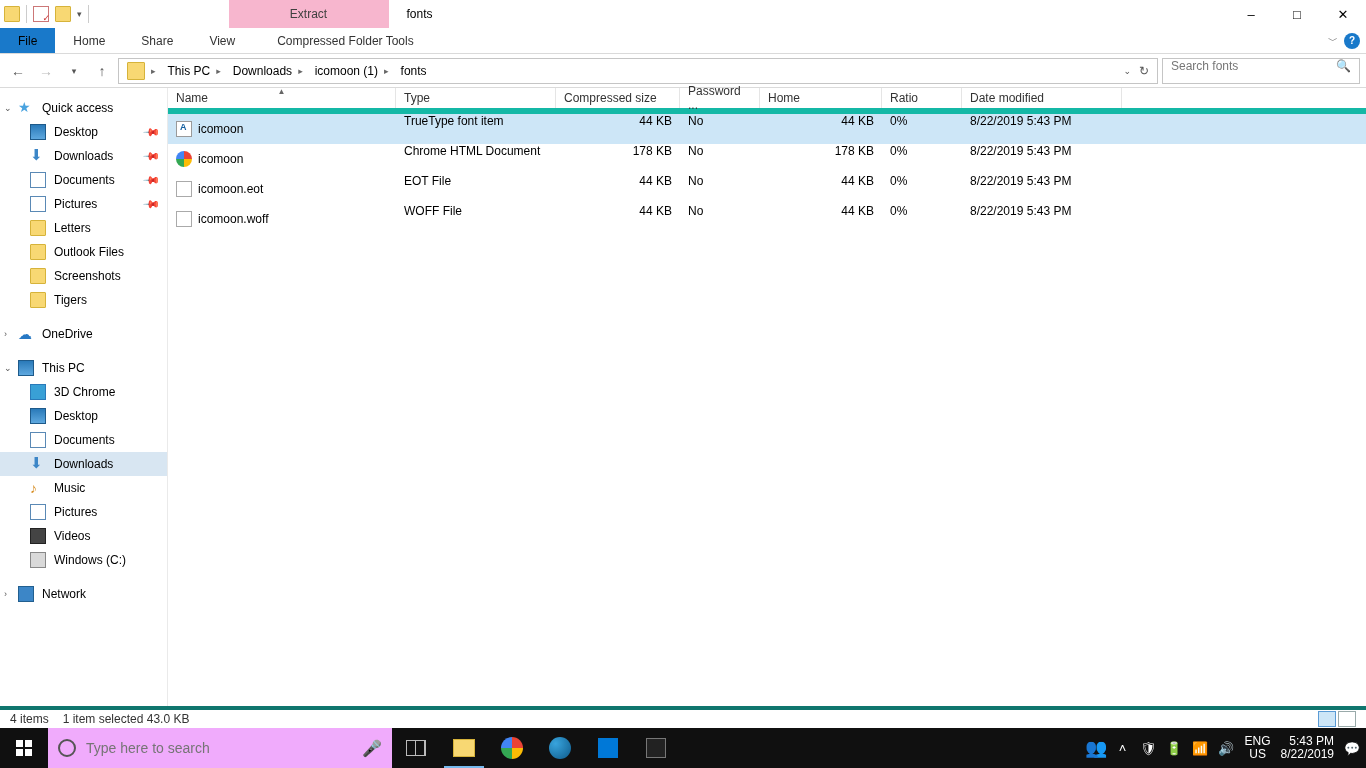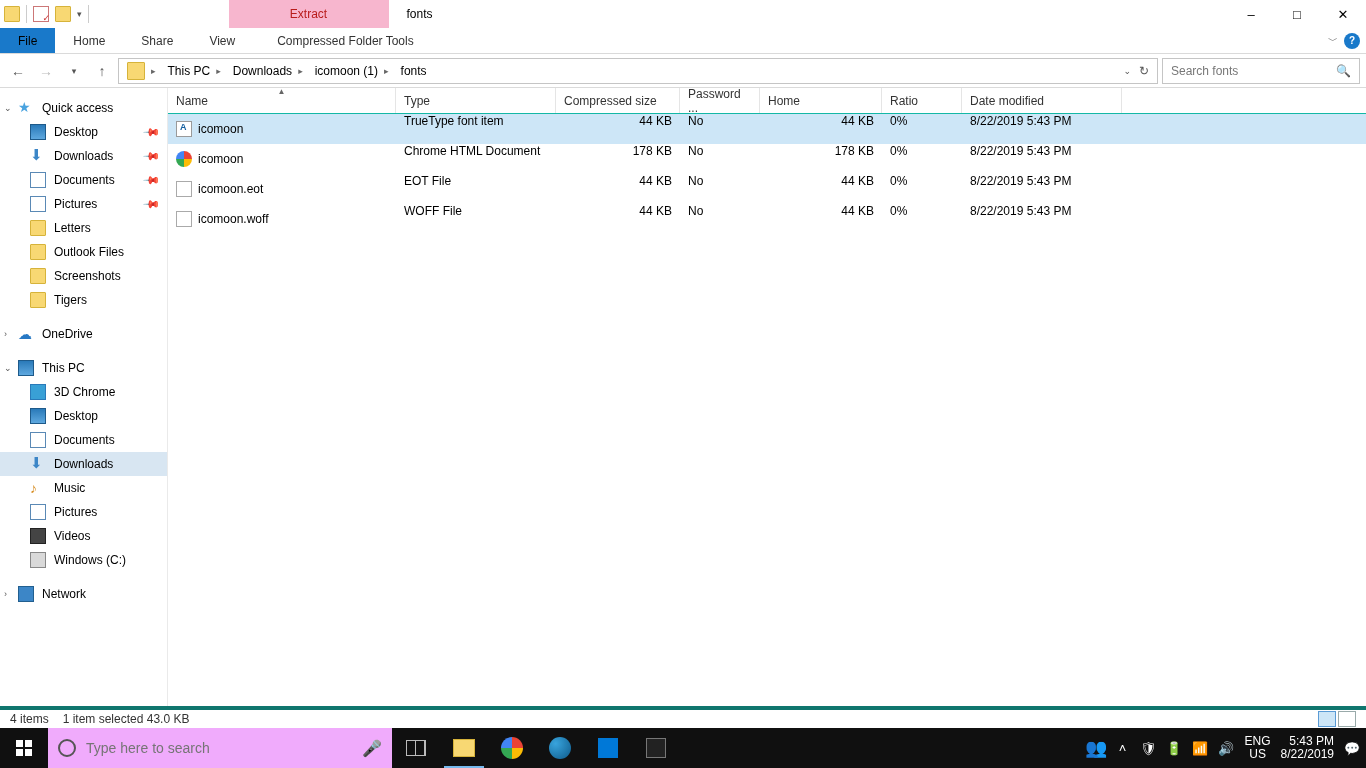--- a/index.html
+++ b/index.html
@@ -3,21 +3,21 @@
 <meta charset="utf-8">
 <style>
 * { margin: 0; padding: 0; box-sizing: border-box; font-family: "Segoe UI", Tahoma, sans-serif; font-size: 12px; }
 html, body { width: 1366px; height: 768px; overflow: hidden; background: #fff; }
 
 
 .titlebar { height: 28px; display: flex; align-items: stretch; background: #fff; }
 .qat { display: flex; align-items: center; gap: 6px; padding: 0 6px 0 4px; }
 .qat-icon { width: 16px; height: 16px; display:inline-block; }
 .qat-sep { width: 1px; height: 18px; background: #ccc; }
-.ribbon-contextual { display:flex; align-items:center; justify-content:center; width:160px; background:#f7b6ce; color:#b91c1c; font-size:12px; margin-left:134px;}
+.ribbon-contextual { display:flex; align-items:center; justify-content:center; width:160px; background:#f7b6ce; color:#404040; font-size:12px; margin-left:134px;}
 .titlebar-title { flex:1; display:flex; align-items:center; padding-left:18px; font-size:12px; color:#000;}
 .winctrls { display:flex; }
 .winctrls div { width:46px; display:flex; align-items:center; justify-content:center; font-size:13px; font-family:"Segoe MDL2 Assets","Segoe UI Symbol",sans-serif; }
 
 
 .ribbon { height: 26px; display:flex; align-items:stretch; border-bottom:1px solid #dadada; }
 .ribbon .file { background:#1979ca; color:#000000; padding:0 18px; display:flex; align-items:center; }
 .ribbon .tab { padding:0 18px; display:flex; align-items:center; color:#333; }
 .ribbon .tab.contextual { color:#333; }
 .ribbon .right { margin-left:auto; display:flex; align-items:center; gap:6px; padding-right:6px;}
@@ -25,21 +25,21 @@
 
 
 .navbar { height:34px; display:flex; align-items:center; padding:4px 6px; gap:4px; border-bottom:1px solid #dadada;}
 .nav-btn { width:24px;height:24px; display:flex;align-items:center;justify-content:center; color:#555; font-size:14px;}
 .nav-btn.disabled{ color:#bbb; }
 .addr-box { flex:1; height:26px; border:1px solid #c5c5c5; display:flex; align-items:center; padding:0 2px; gap:0; }
 .addr-seg { display:flex; align-items:center; padding:0 6px; height:100%; }
 .addr-seg .chev { color:#666; font-size:9px; padding-left:6px; }
 .addr-folder-icon{ width:18px;height:18px; background:#f8d873; border:1px solid #d6b33a; border-radius:1px; }
 .addr-right{ margin-left:auto; display:flex; align-items:center; padding:0 6px; gap:8px; color:#555;}
-.search-box{ width:198px; height:26px; border:1px solid #c5c5c5; display:flex; align-items:center; padding:0 8px; color:#777; justify-content:space-between;}
+.search-box{ width:198px; height:26px; border:1px solid #c5c5c5; display:flex; padding:0 8px; color:#777; justify-content:space-between;}
 
 
 .main { display:flex; height: calc(768px - 28px - 26px - 34px - 22px - 40px); }
 .sidebar { width:168px; padding:8px 0 0 0; border-right:1px solid #eaeaea; overflow:hidden;}
 .side-group{ margin-bottom:10px; }
 .side-item{ display:flex; align-items:center; height:24px; padding:0 8px 0 18px; gap:8px; }
 .side-item.lvl1{ padding-left:30px; }
 .side-item.sel{ background:#d8e6f2; }
 .side-item .pin{ margin-left:auto; color:#555; font-size:11px; transform:rotate(45deg);}
 .side-item .exp{ position:absolute; left:4px; font-size:9px; color:#555;}
@@ -54,21 +54,21 @@
 .ic-onedrive{ color:#2778c4; font-size:14px;}
 .ic-pc{ background:linear-gradient(#2a7ab9,#5ea8df); border:1px solid #1e5a8a;}
 .ic-3d{ background:#39a0d6;border:1px solid #2a7ab9;}
 .ic-music{ color:#d68b1e;font-size:14px;}
 .ic-video{ background:#444;border:1px solid #222;}
 .ic-drive{ background:#d9d9d9;border:1px solid #888;}
 .ic-net{ background:#3c86c7;border:1px solid #225f8f;}
 
 
 .filepane{ flex:1; display:flex; flex-direction:column; }
-.cols{ display:flex; height:26px; border-bottom:1px solid #14b8a6; color:#333; }
+.cols{ display:flex; height:26px; border-bottom:6px solid #14b8a6; color:#333; }
 .cols .col{ display:flex; align-items:center; padding:0 8px; border-right:1px solid #e5e5e5; position:relative; }
 .cols .col.name{ width:228px; }
 .cols .col.type{ width:160px; }
 .cols .col.csize{ width:124px; justify-content:flex-start; }
 .cols .col.pwd{ width:80px; }
 .cols .col.size{ width:122px; }
 .cols .col.ratio{ width:80px; }
 .cols .col.date{ width:160px; }
 .sort-arrow{ position:absolute; top:-1px; left:50%; transform:translateX(-50%); font-size:8px; color:#666;}
 

